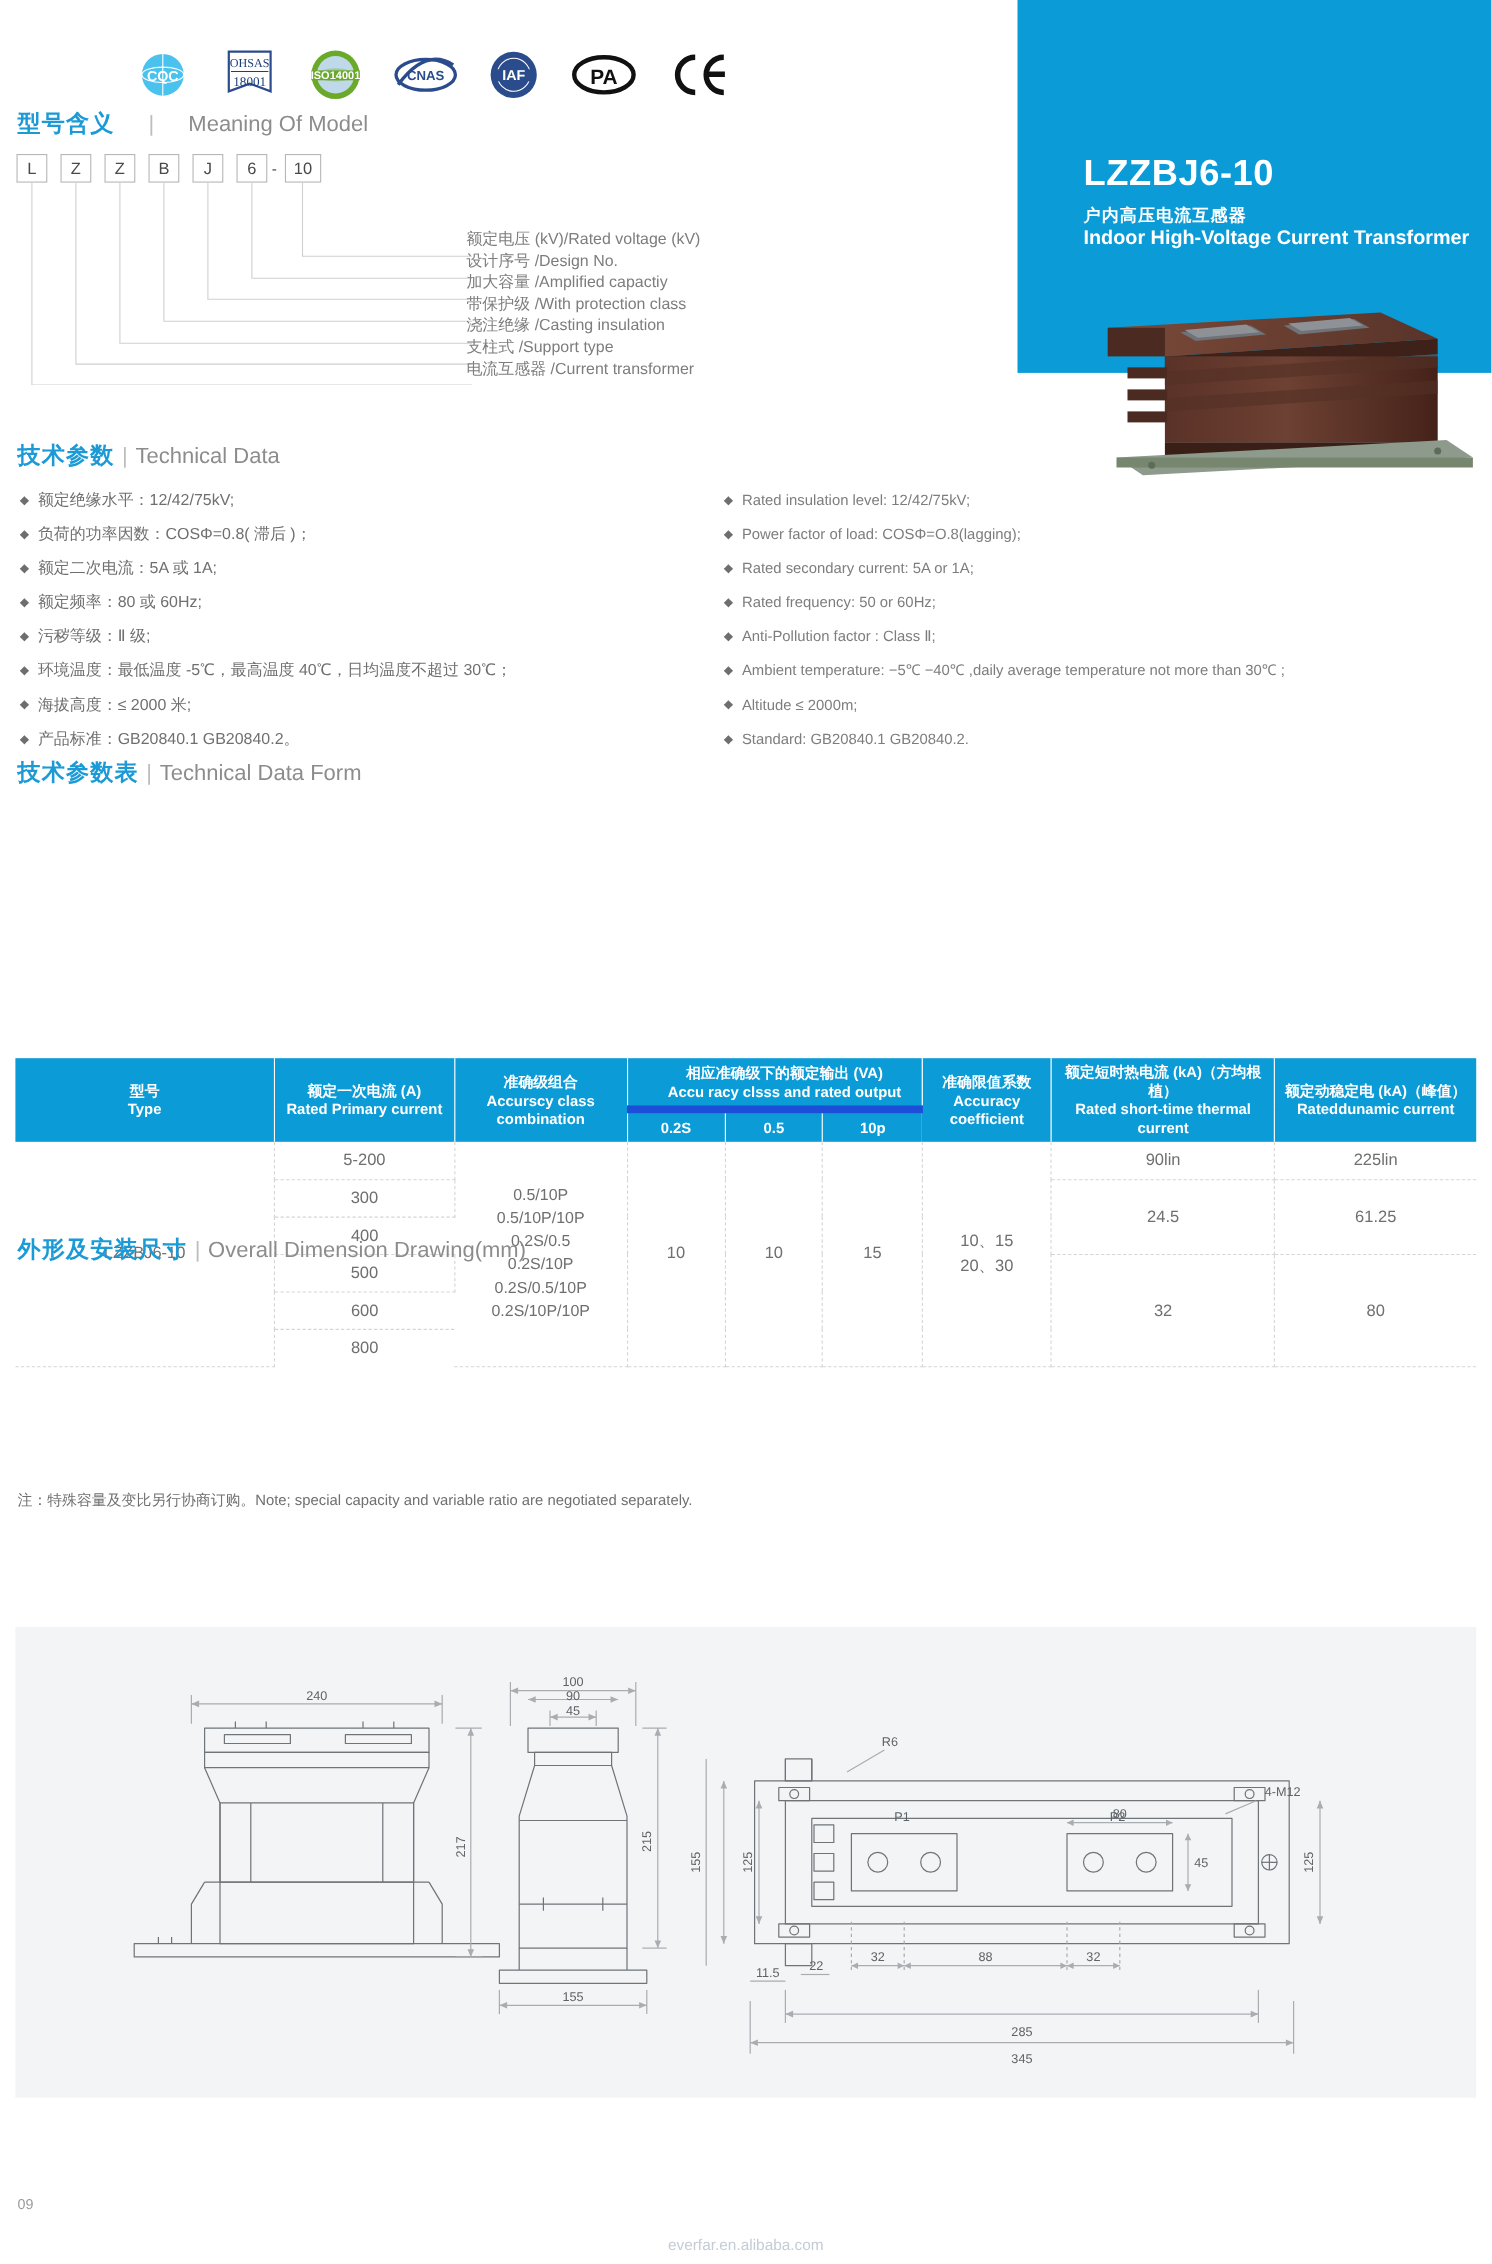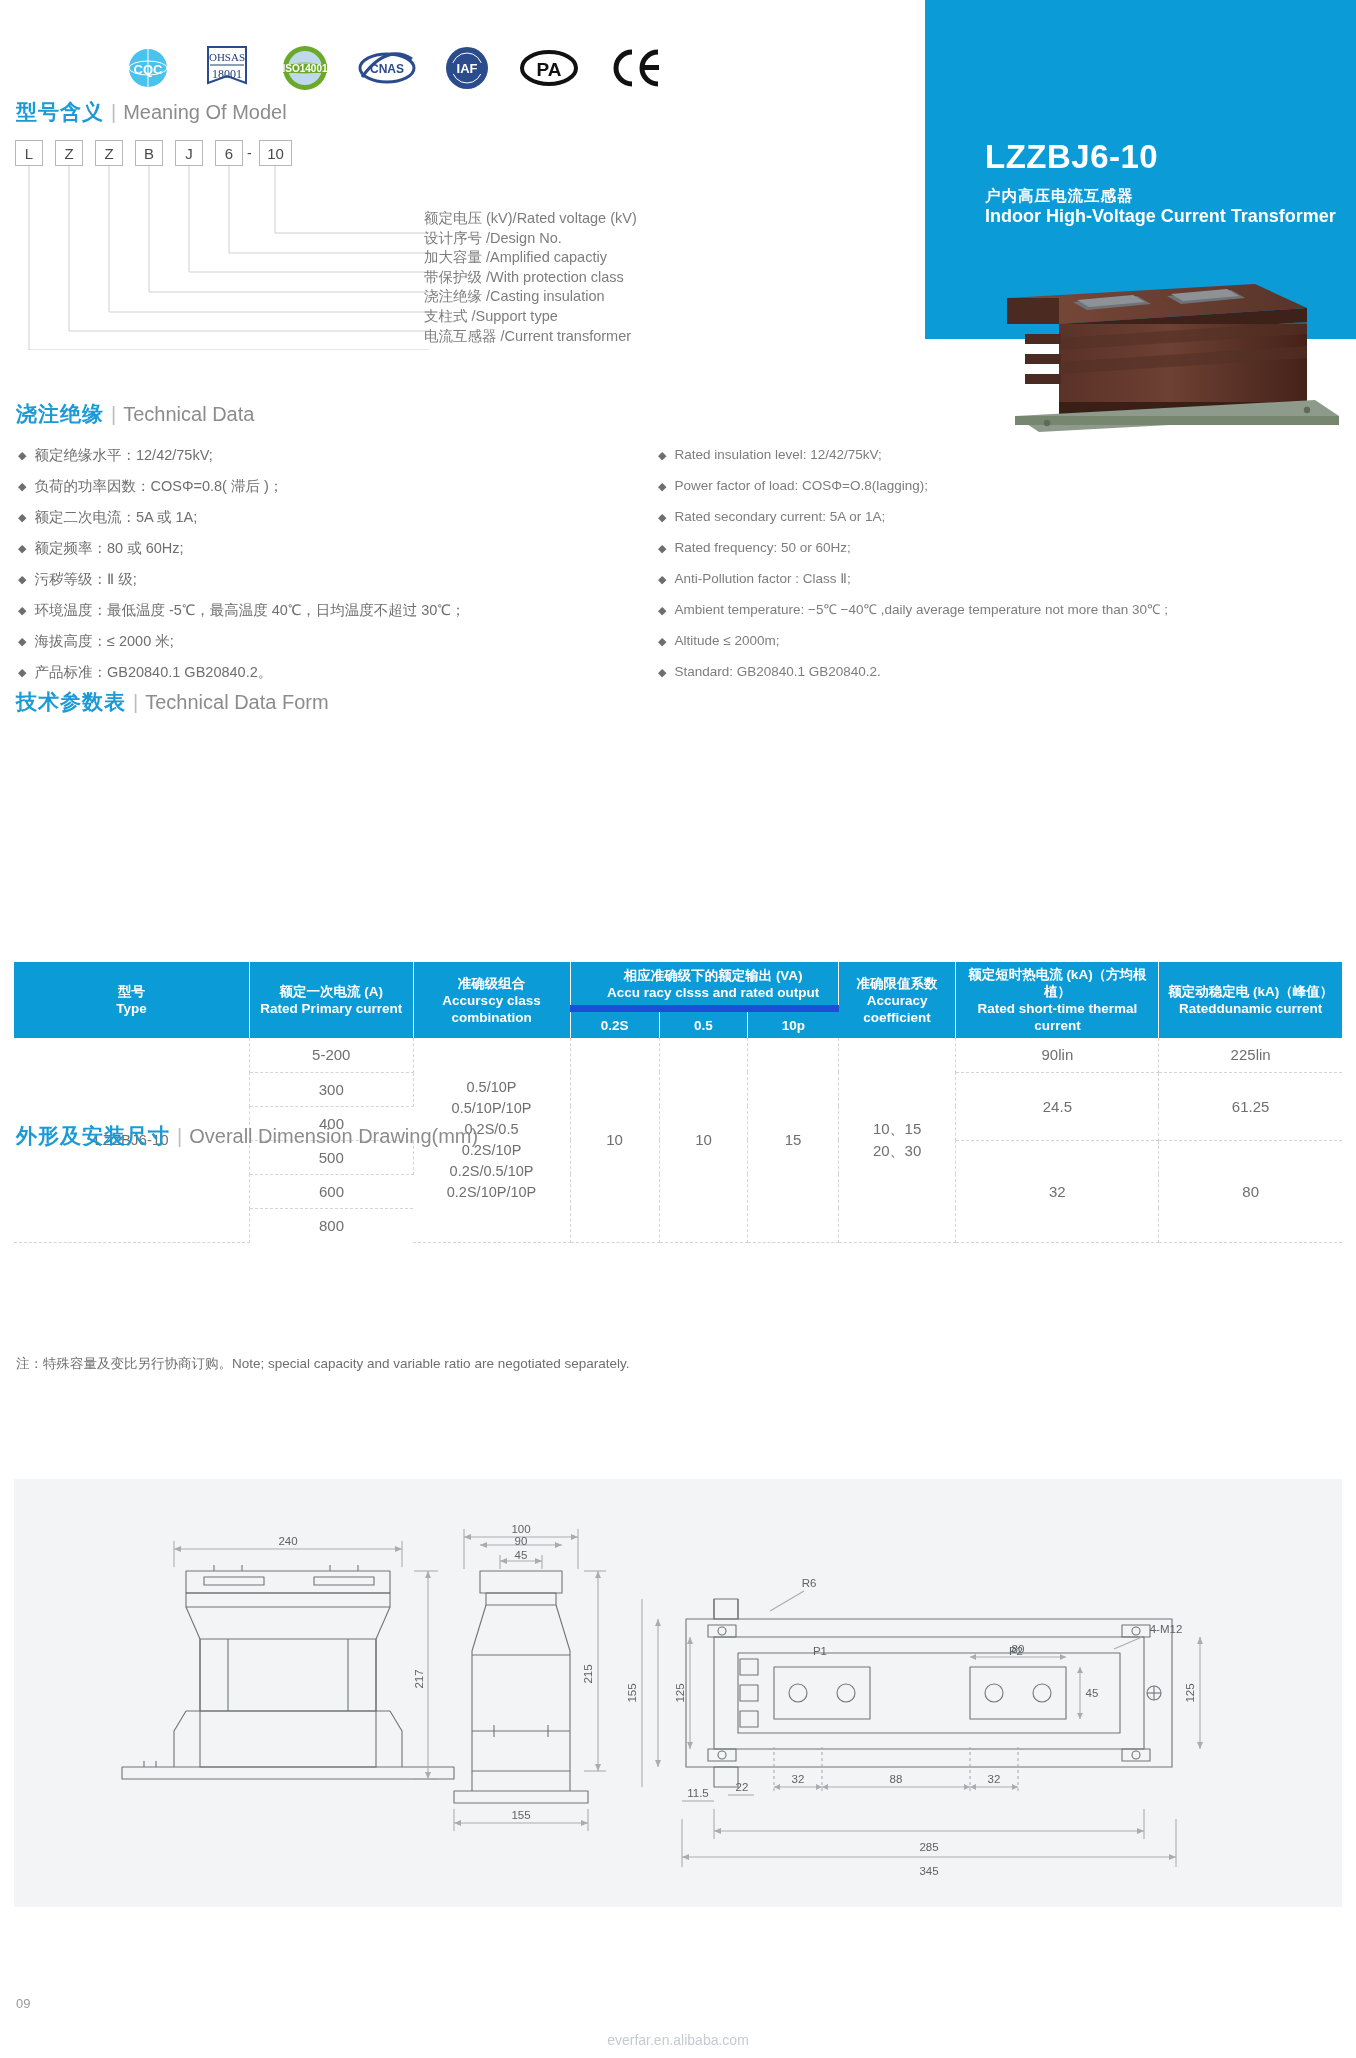--- a/index.html
+++ b/index.html
@@ -148,21 +148,21 @@
     <polygon points="212,46 276,40 290,48 226,54" fill="#6f7277"></polygon>
     <polygon points="216,44 272,39 284,46 228,51" fill="#8e9297"></polygon>
     <rect x="104" y="152" width="248" height="14" fill="#3a1f17"></rect>
     <polygon points="60,166 360,150 384,166 84,182" fill="#8d9a8c"></polygon>
     <rect x="60" y="166" width="324" height="9" fill="#76866f"></rect>
     <circle cx="92" cy="173" r="3.2" fill="#5d6b59"></circle>
     <circle cx="352" cy="160" r="3.2" fill="#5d6b59"></circle>
   </svg>
 </div>
 
-<div class="sec" style="left:16px; top:98px;">
+<div class="sec" style="left:16px; top:98px;gap:24px;">
   <span class="cn">型号含义</span>
   <span class="bar">|</span>
   <span class="en">Meaning Of Model</span>
 </div>
 
 <div class="model-wrap">
 
   <div class="code-box" style="left:1px;  top:0; width:28px;">L</div>
   <div class="code-box" style="left:41px; top:0; width:28px;">Z</div>
   <div class="code-box" style="left:81px; top:0; width:28px;">Z</div>
@@ -188,21 +188,21 @@
   <div>额定电压 (kV)/Rated voltage (kV)</div>
   <div>设计序号 /Design No.</div>
   <div>加大容量 /Amplified capactiy</div>
   <div>带保护级 /With protection class</div>
   <div>浇注绝缘 /Casting insulation</div>
   <div>支柱式 /Support type</div>
   <div>电流互感器 /Current transformer</div>
 </div>
 
 <div class="sec" style="left:16px; top:400px;">
-  <span class="cn">浇注绝缘</span>
+  <span class="cn">技术参数</span>
   <span class="bar">|</span>
   <span class="en">Technical Data</span>
 </div>
 
 <div class="specs">
   <div class="spec-col cn">
     <div class="spec-item">
         <span class="dia">◆</span>
         <span class="txt">额定绝缘水平：12/42/75kV;</span>
       </div>

